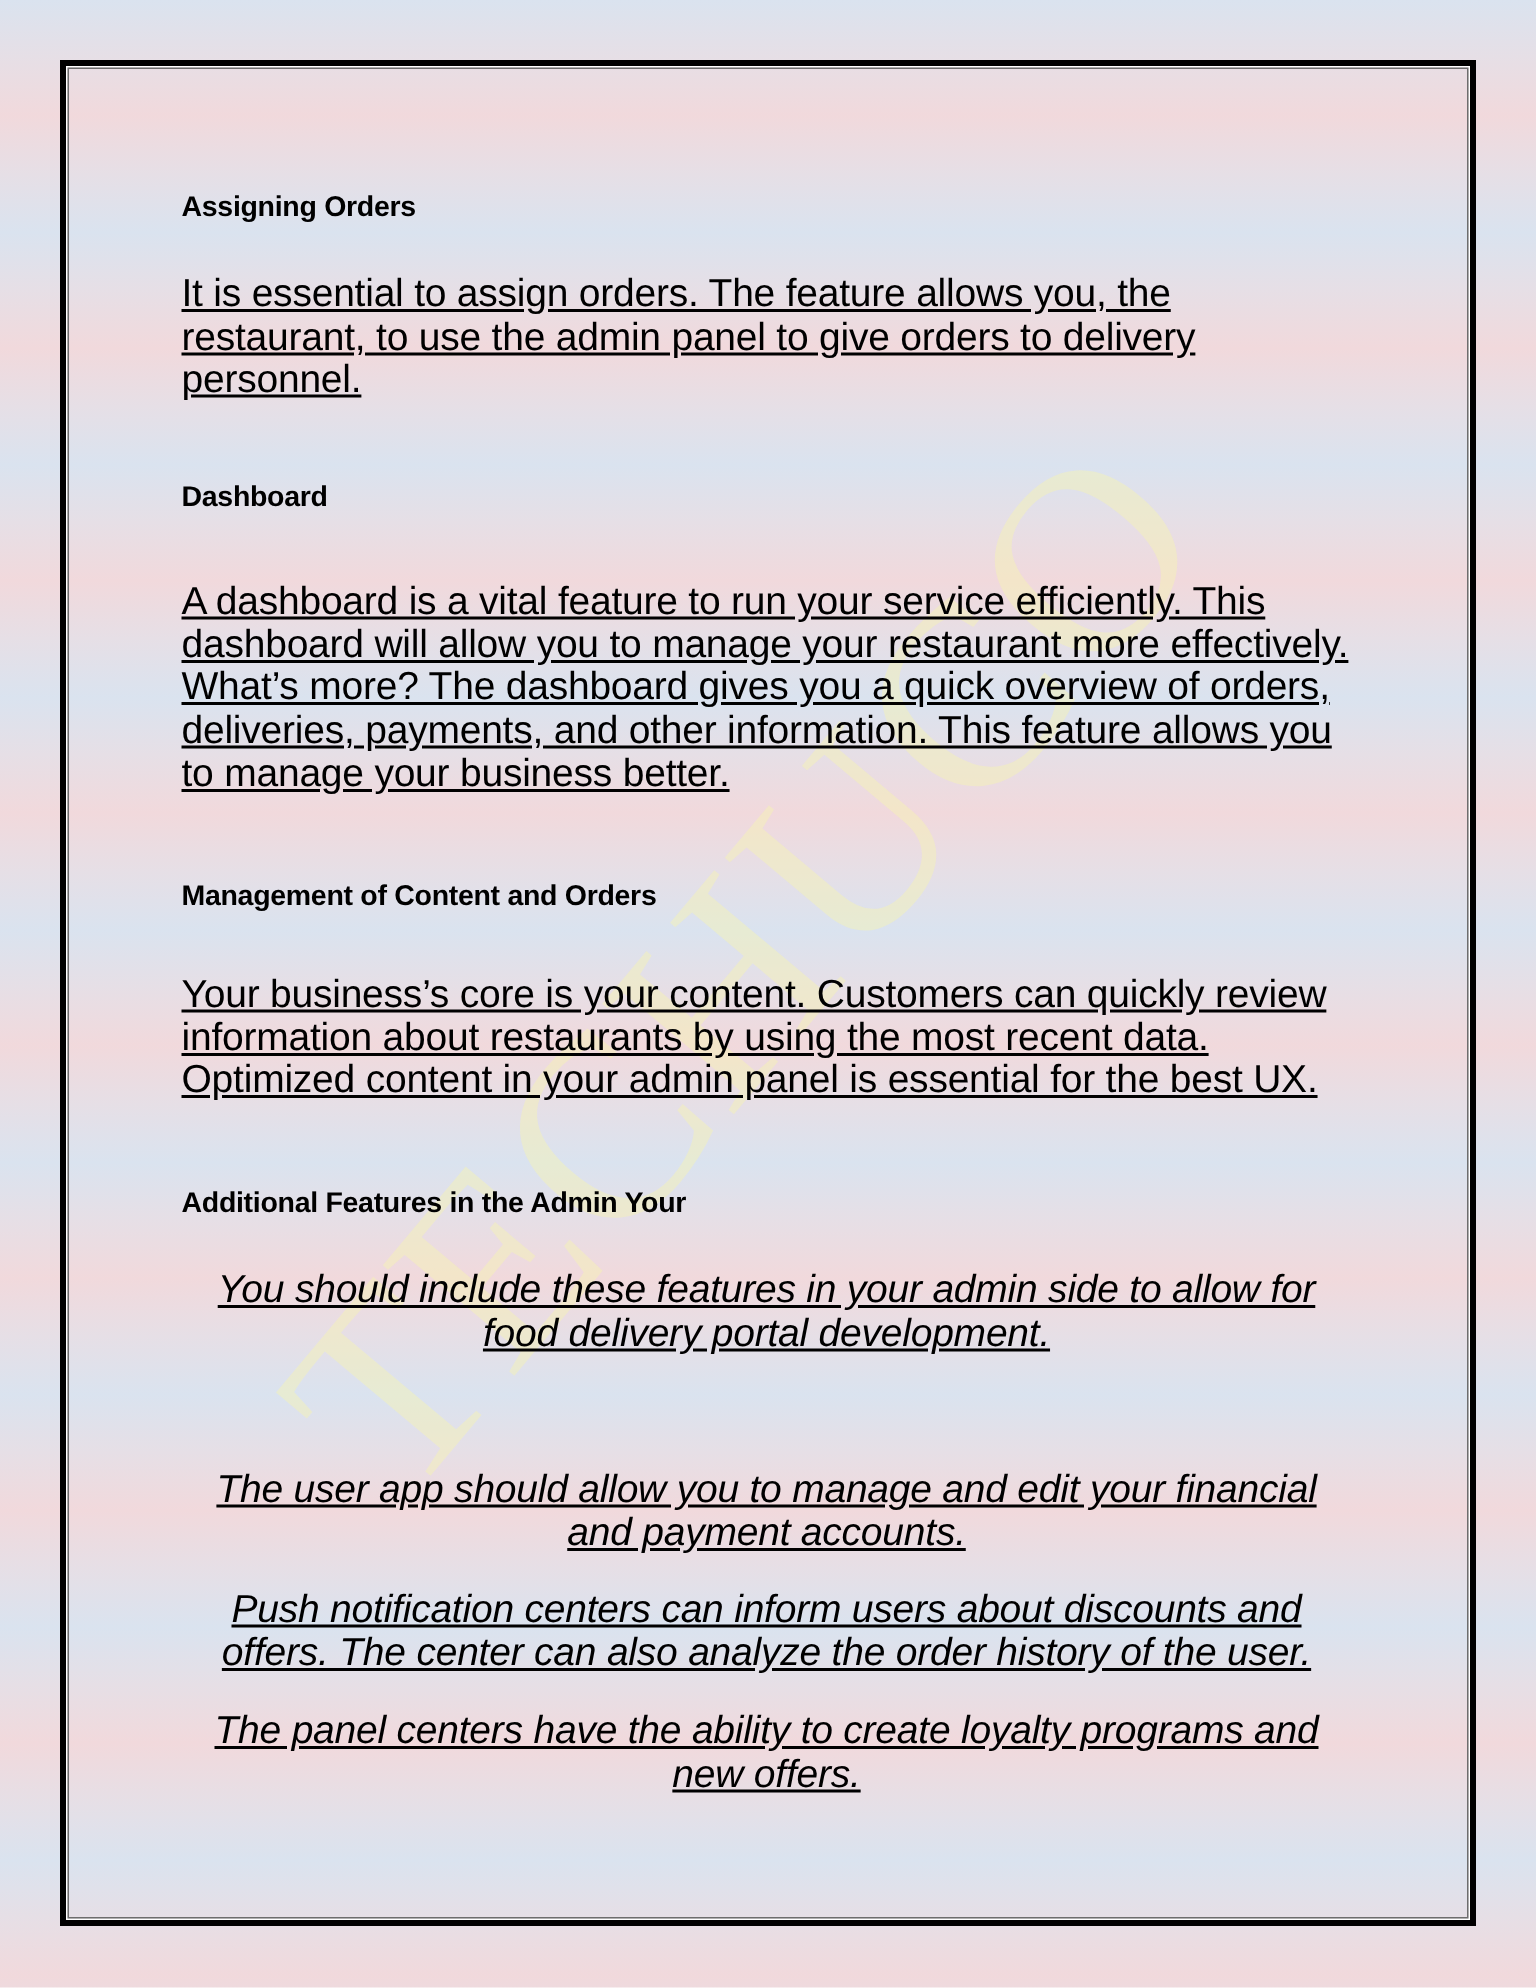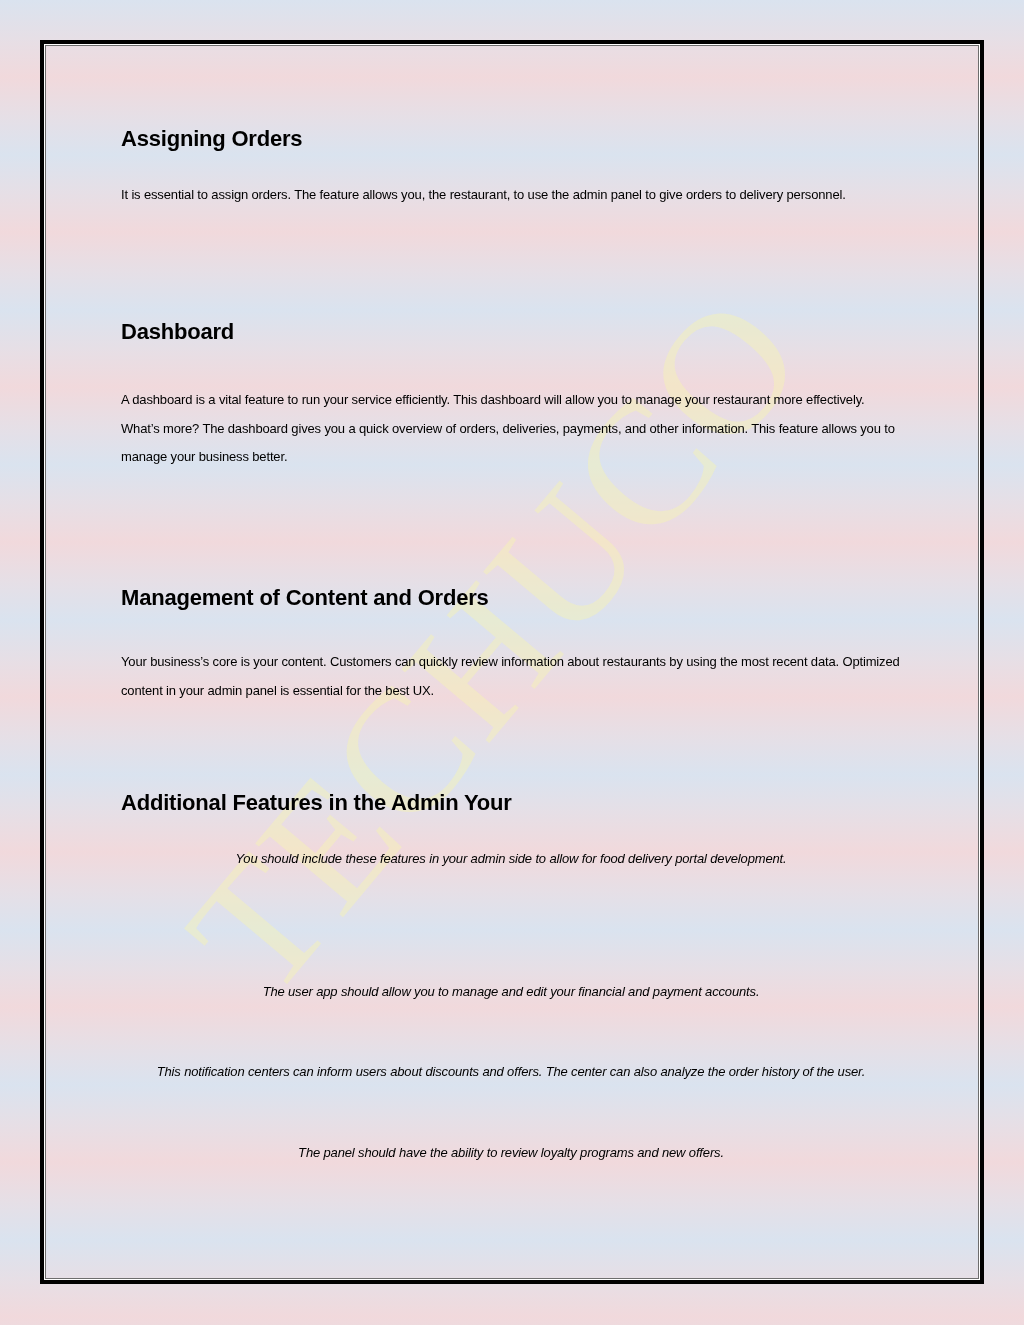--- a/index.html
+++ b/index.html
@@ -74,33 +74,34 @@
       position: absolute;
       left: 121px;
       top: 0;
       width: 790px;
     }
     .heading {
       position: absolute;
       left: 0;
       margin: 0;
       font-weight: bold;
-      font-size: 22px;
+      font-size: 19px;
       line-height: 30px;
       letter-spacing: -0.2px;
       white-space: nowrap;
     }
     .para {
       position: absolute;
       left: 0;
       margin: 0;
-      font-size: 13px;
+      font-size: 26px;
       line-height: 28.7px;
       width: 780px;
       letter-spacing: -0.15px;
+      text-decoration: underline;
     }
     .para.italic {
       font-style: italic;
       text-align: center;
     }
   </style>
 </head>
 <body>
 
 <div class="watermark">
@@ -126,17 +127,17 @@
 
   <section>
     <h2 class="heading" style="top:567px;margin-top:16px;">Management of Content and Orders</h2>
     <p class="para" style="top:648px;">Your business’s core is your content. Customers can quickly review information about restaurants by using the most recent data. Optimized content in your admin panel is essential for the best UX.</p>
   </section>
 
   <section>
     <h2 class="heading" style="top:788px;">Additional Features in the Admin Your</h2>
     <p class="para italic" style="top:845px;">You should include these features in your admin side to allow for food delivery portal development.</p>
     <p class="para italic" style="top:978px;">The user app should allow you to manage and edit your financial and payment accounts.</p>
-    <p class="para italic" style="top:1058px;">This notification centers can inform users about discounts and offers. The center can also analyze the order history of the user.</p>
-    <p class="para italic" style="top:1139px;">The panel should have the ability to review loyalty programs and new offers.</p>
+    <p class="para italic" style="top:1058px;">Push notification centers can inform users about discounts and offers. The center can also analyze the order history of the user.</p>
+    <p class="para italic" style="top:1139px;">The panel centers have the ability to create loyalty programs and new offers.</p>
   </section>
 
 </div>
 
 </body></html>

